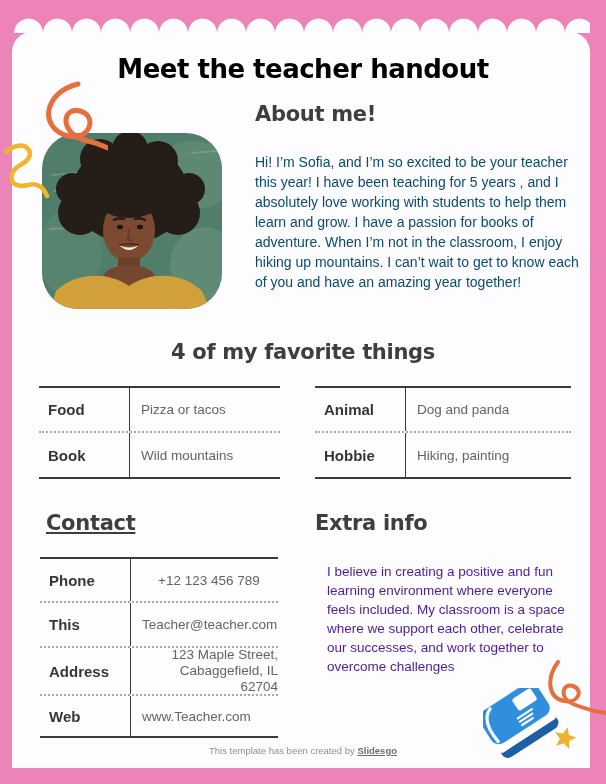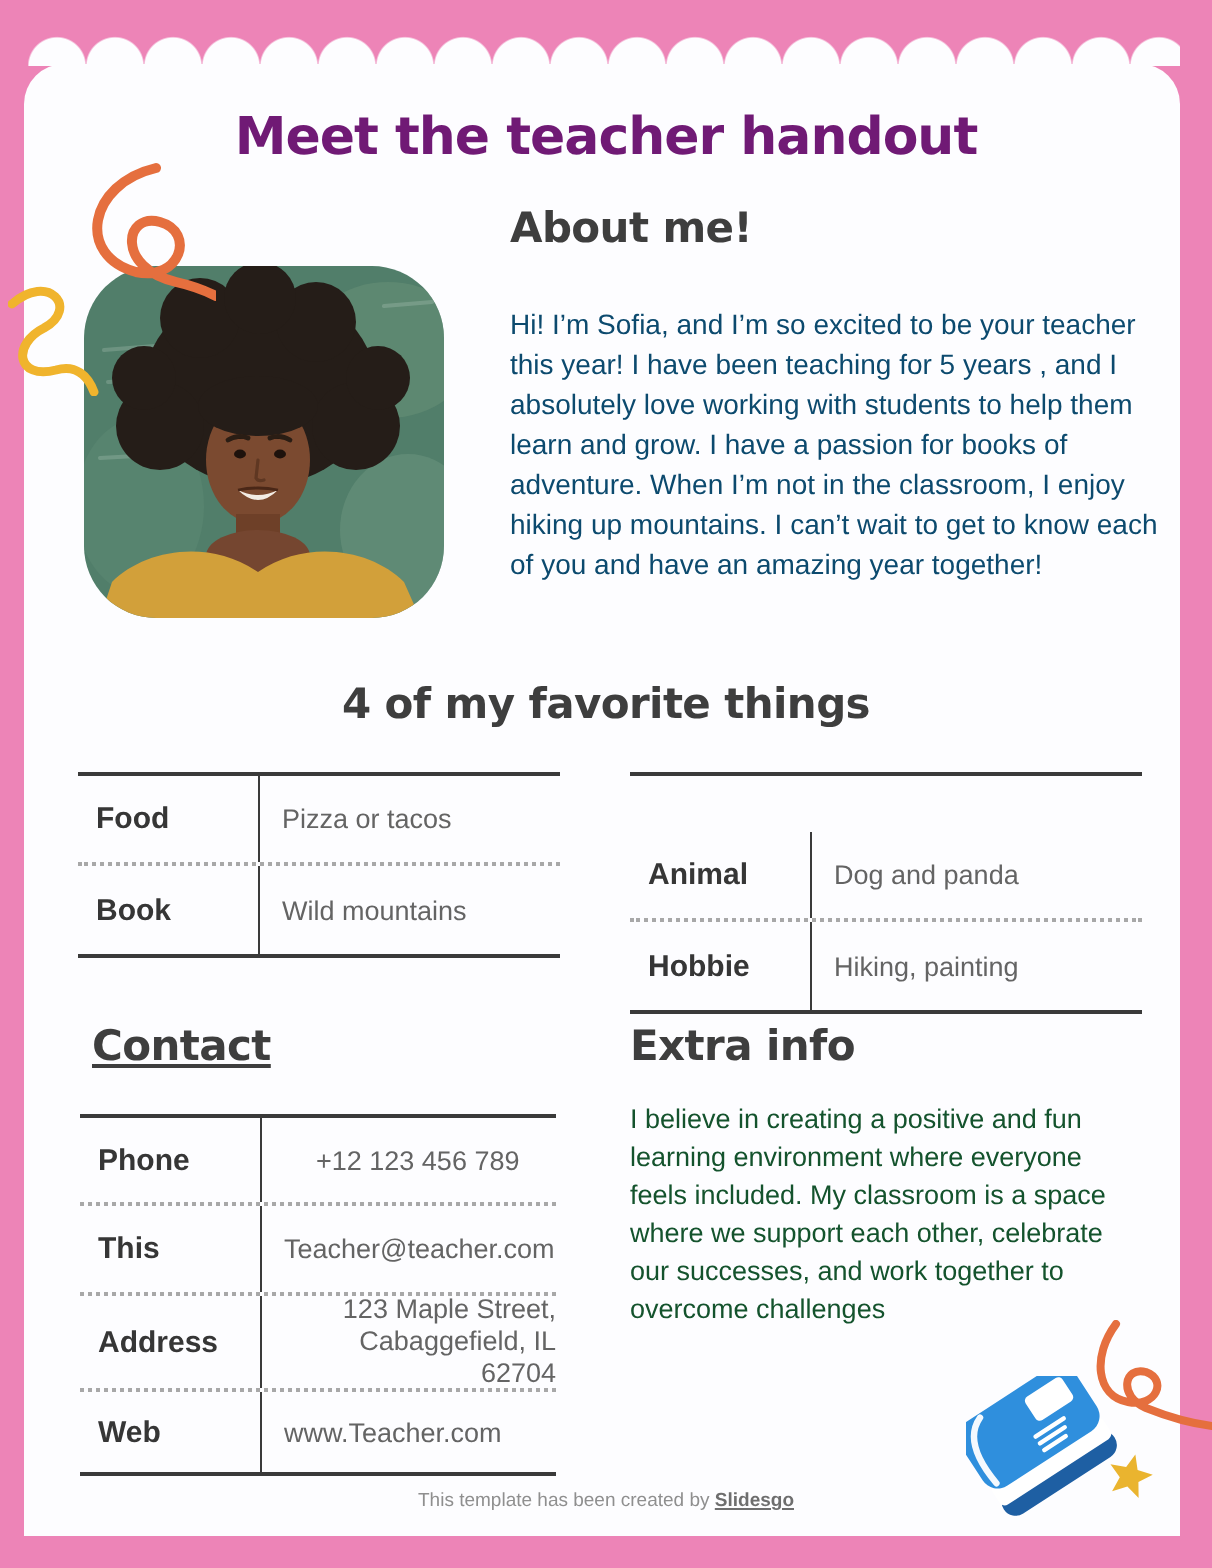--- a/index.html
+++ b/index.html
@@ -16,21 +16,21 @@
   }
   .scallop-edge{
     position:absolute;left:14px;top:13px;width:576px;height:20px;
     background-image:radial-gradient(circle at 14.5px 20px,#fdfdff 13.9px,rgba(253,253,255,0) 14.8px);
     background-size:29px 20px;background-repeat:repeat-x;
   }
   .title{
     position:absolute;left:0;top:54px;width:100%;
     text-align:center;
     font-family:"DejaVu Sans", sans-serif;
-    font-weight:700;font-size:26px;color:#701a75;letter-spacing:-0.5px;
+    font-weight:700;font-size:26px;color:#000000;letter-spacing:-0.5px;
   }
   h2.sec{
     position:absolute;margin:0;
     font-family:"DejaVu Sans", sans-serif;
     font-weight:700;font-size:21px;color:#3e3e3e;letter-spacing:-0.3px;
   }
   .photo{
     position:absolute;left:42px;top:133px;width:180px;height:176px;
     border-radius:36px;overflow:hidden;z-index:1;
   }
@@ -56,21 +56,21 @@
     display:flex;align-items:center;padding-left:9px;
     font-weight:700;font-size:15px;color:#363636;
   }
   .tvalue{
     flex:1;display:flex;align-items:center;padding-left:11px;
     font-size:13.5px;color:#646464;
   }
   .prelines{white-space:pre-line;line-height:16px;}
   .extra-body{
     position:absolute;left:315px;top:550px;width:242px;
-    font-size:13.5px;line-height:19px;color:#14532d;margin:0;
+    font-size:13.5px;line-height:19px;color:#4c1d95;margin:12px;
   }
   .footer{
     position:absolute;left:0;top:745px;width:100%;text-align:center;
     font-size:9.5px;color:#8f8f8f;
   }
   .footer a{color:#6e6e6e;font-weight:700;text-decoration:underline;}
   .deco{position:absolute;z-index:2;}
   svg{display:block;}
 </style>
 </head>
@@ -144,21 +144,21 @@
       <div class="tlabel">Food</div>
       <div class="tvalue">Pizza or tacos</div>
     </div>
     <div class="trow" style="height:44px;">
       <div class="tlabel">Book</div>
       <div class="tvalue">Wild mountains</div>
     </div>
   </div>
 
   <div class="dtable" style="left:315px;top:386px;width:256px;">
-    <div class="trow" style="height:43px;margin-top:28px;">
+    <div class="trow" style="height:43px;">
       <div class="tlabel">Animal</div>
       <div class="tvalue">Dog and panda</div>
     </div>
     <div class="trow" style="height:44px;">
       <div class="tlabel">Hobbie</div>
       <div class="tvalue">Hiking, painting</div>
     </div>
   </div>
 
   <h2 class="sec" style="left:46px;top:511px;text-decoration:underline;">Contact</h2>

